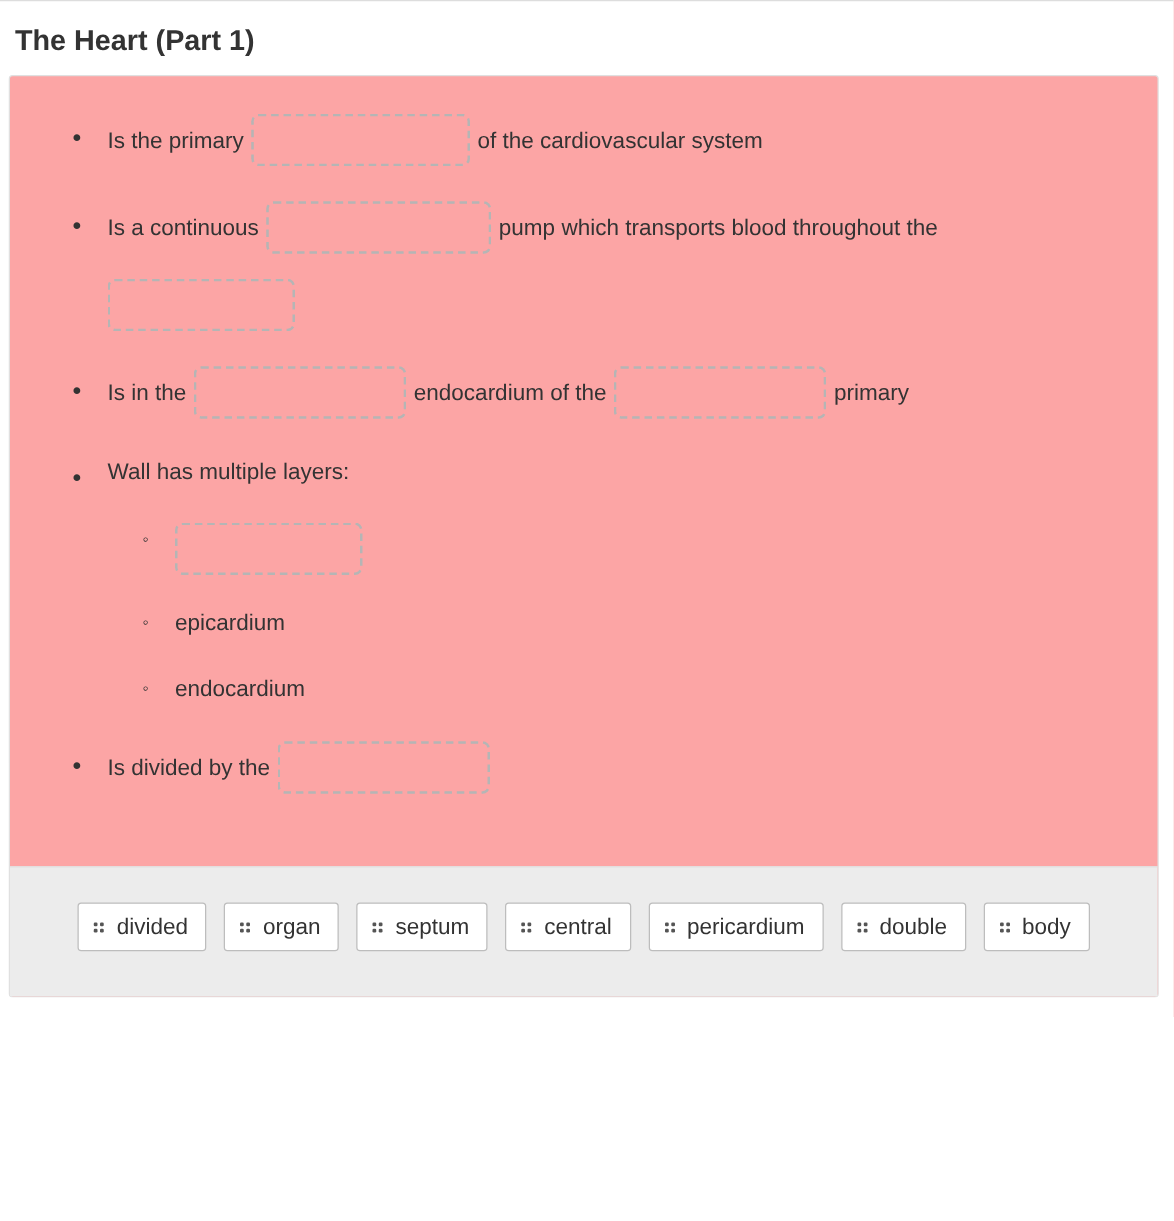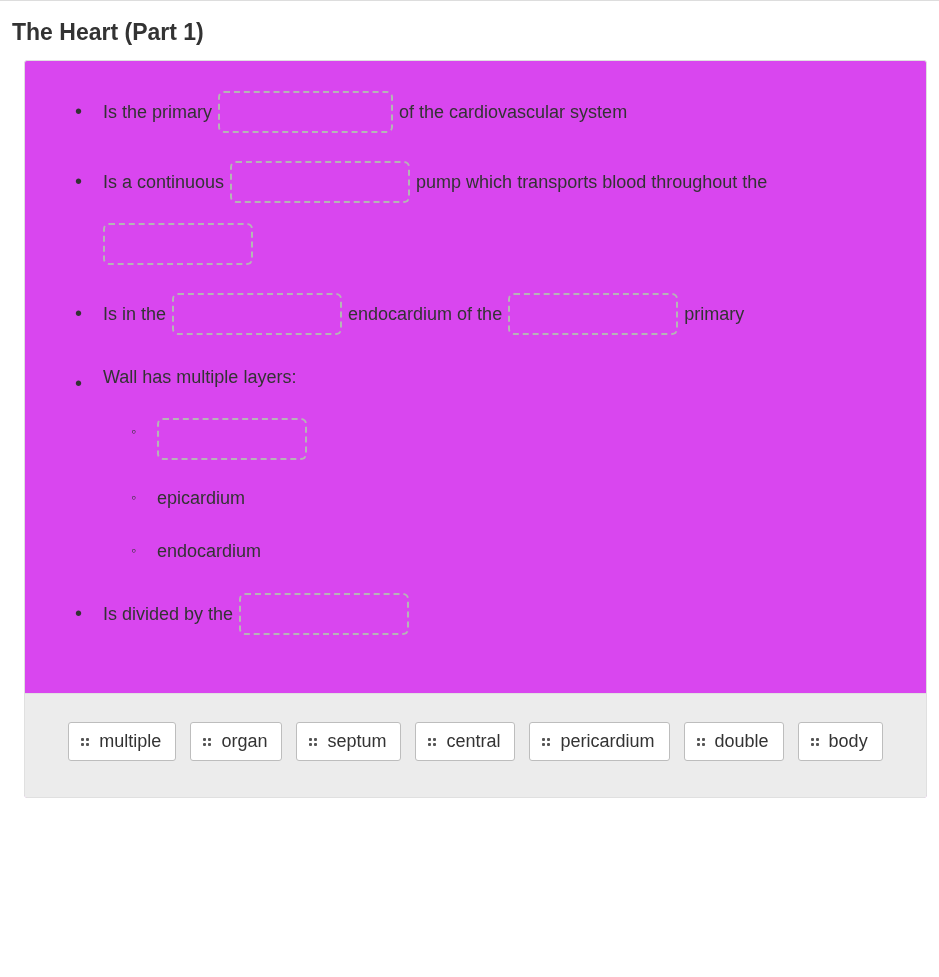--- a/index.html
+++ b/index.html
@@ -15,22 +15,22 @@
       height: 0;
     }
     .title {
       font-weight: bold;
       font-size: 23px;
       padding: 18px 12px 14px 12px;
     }
     .card {
       border: 1px solid #e0e0e0;
       border-radius: 3px;
-      margin: 0 12px 0 24px;
-      background: #d946ef;
+      margin: 0 12px 0 7px;
+      background: #fca5a5;
     }
     .content {
       padding: 30px 30px 30px 30px;
       line-height: 1.6;
     }
     ul.main-list {
       list-style: none;
       padding-left: 20px;
     }
     ul.main-list > li {
@@ -192,21 +192,21 @@
         <span class="grip">
           <span class="grip-row">
             <span class="grip-dot"></span>
             <span class="grip-dot"></span>
           </span>
           <span class="grip-row">
             <span class="grip-dot"></span>
             <span class="grip-dot"></span>
           </span>
         </span>
-        <span>multiple</span>
+        <span>divided</span>
       </div>
       <div class="draggable-token">
         <span class="grip">
           <span class="grip-row">
             <span class="grip-dot"></span>
             <span class="grip-dot"></span>
           </span>
           <span class="grip-row">
             <span class="grip-dot"></span>
             <span class="grip-dot"></span>

